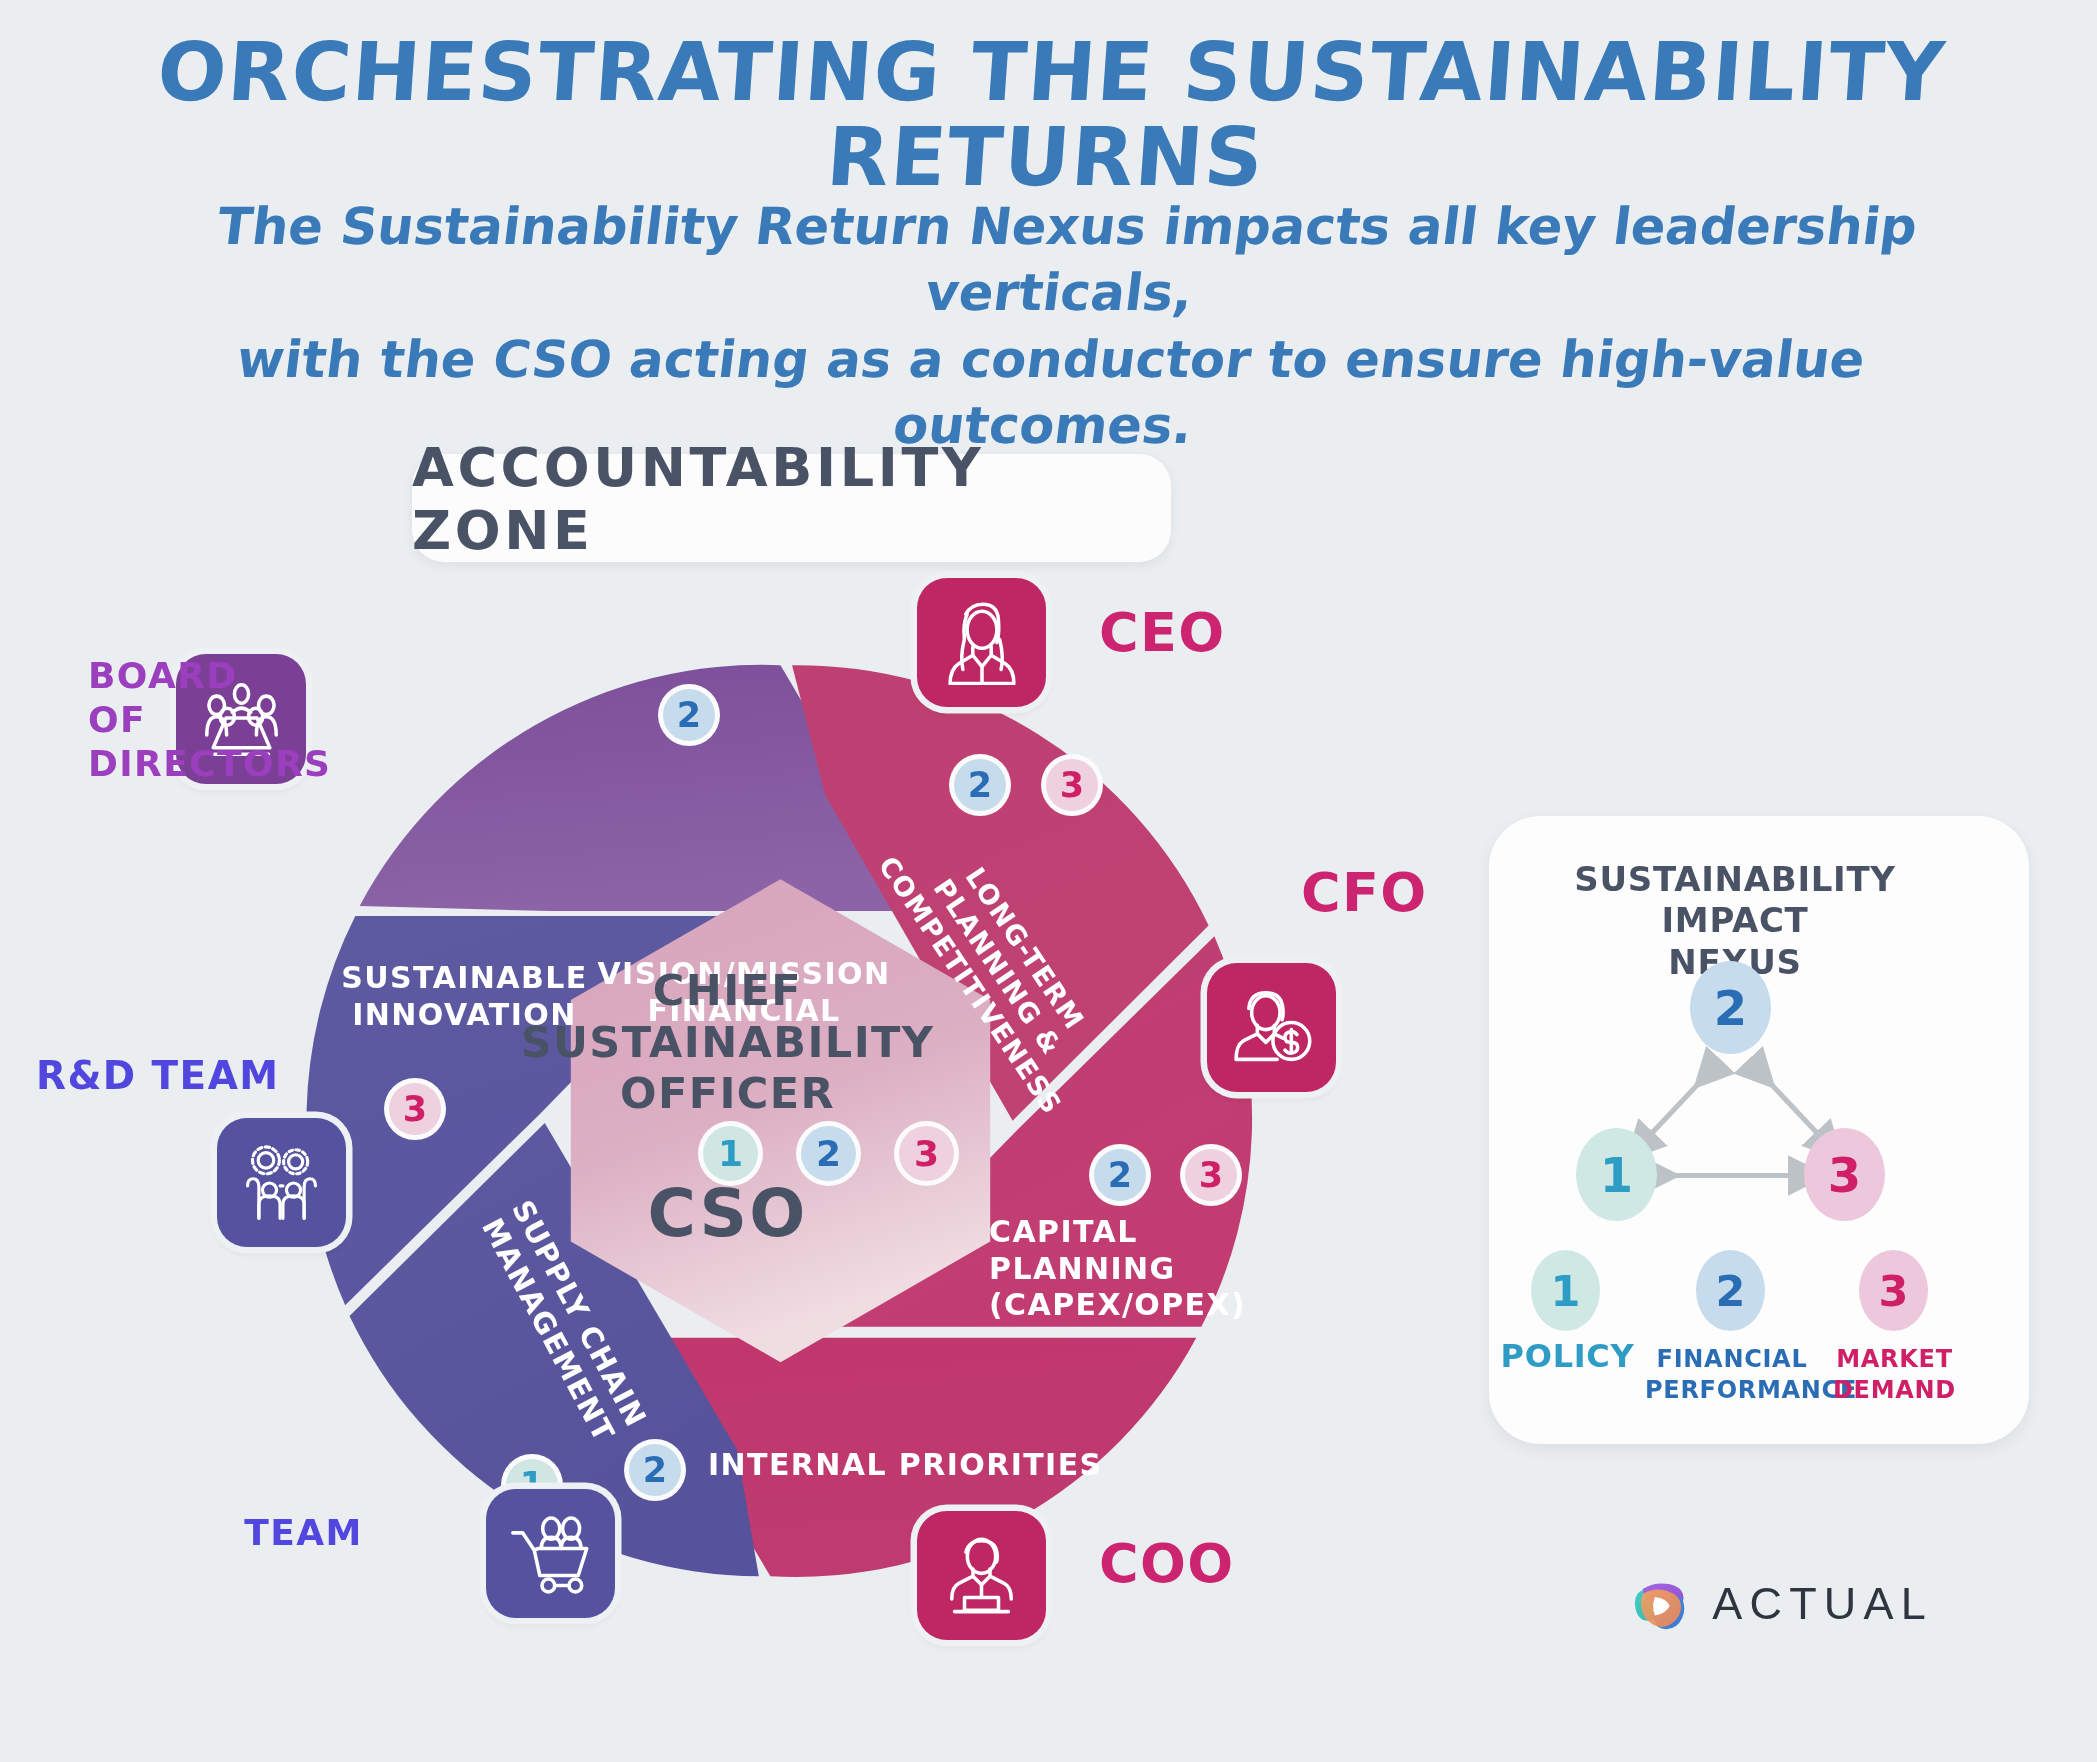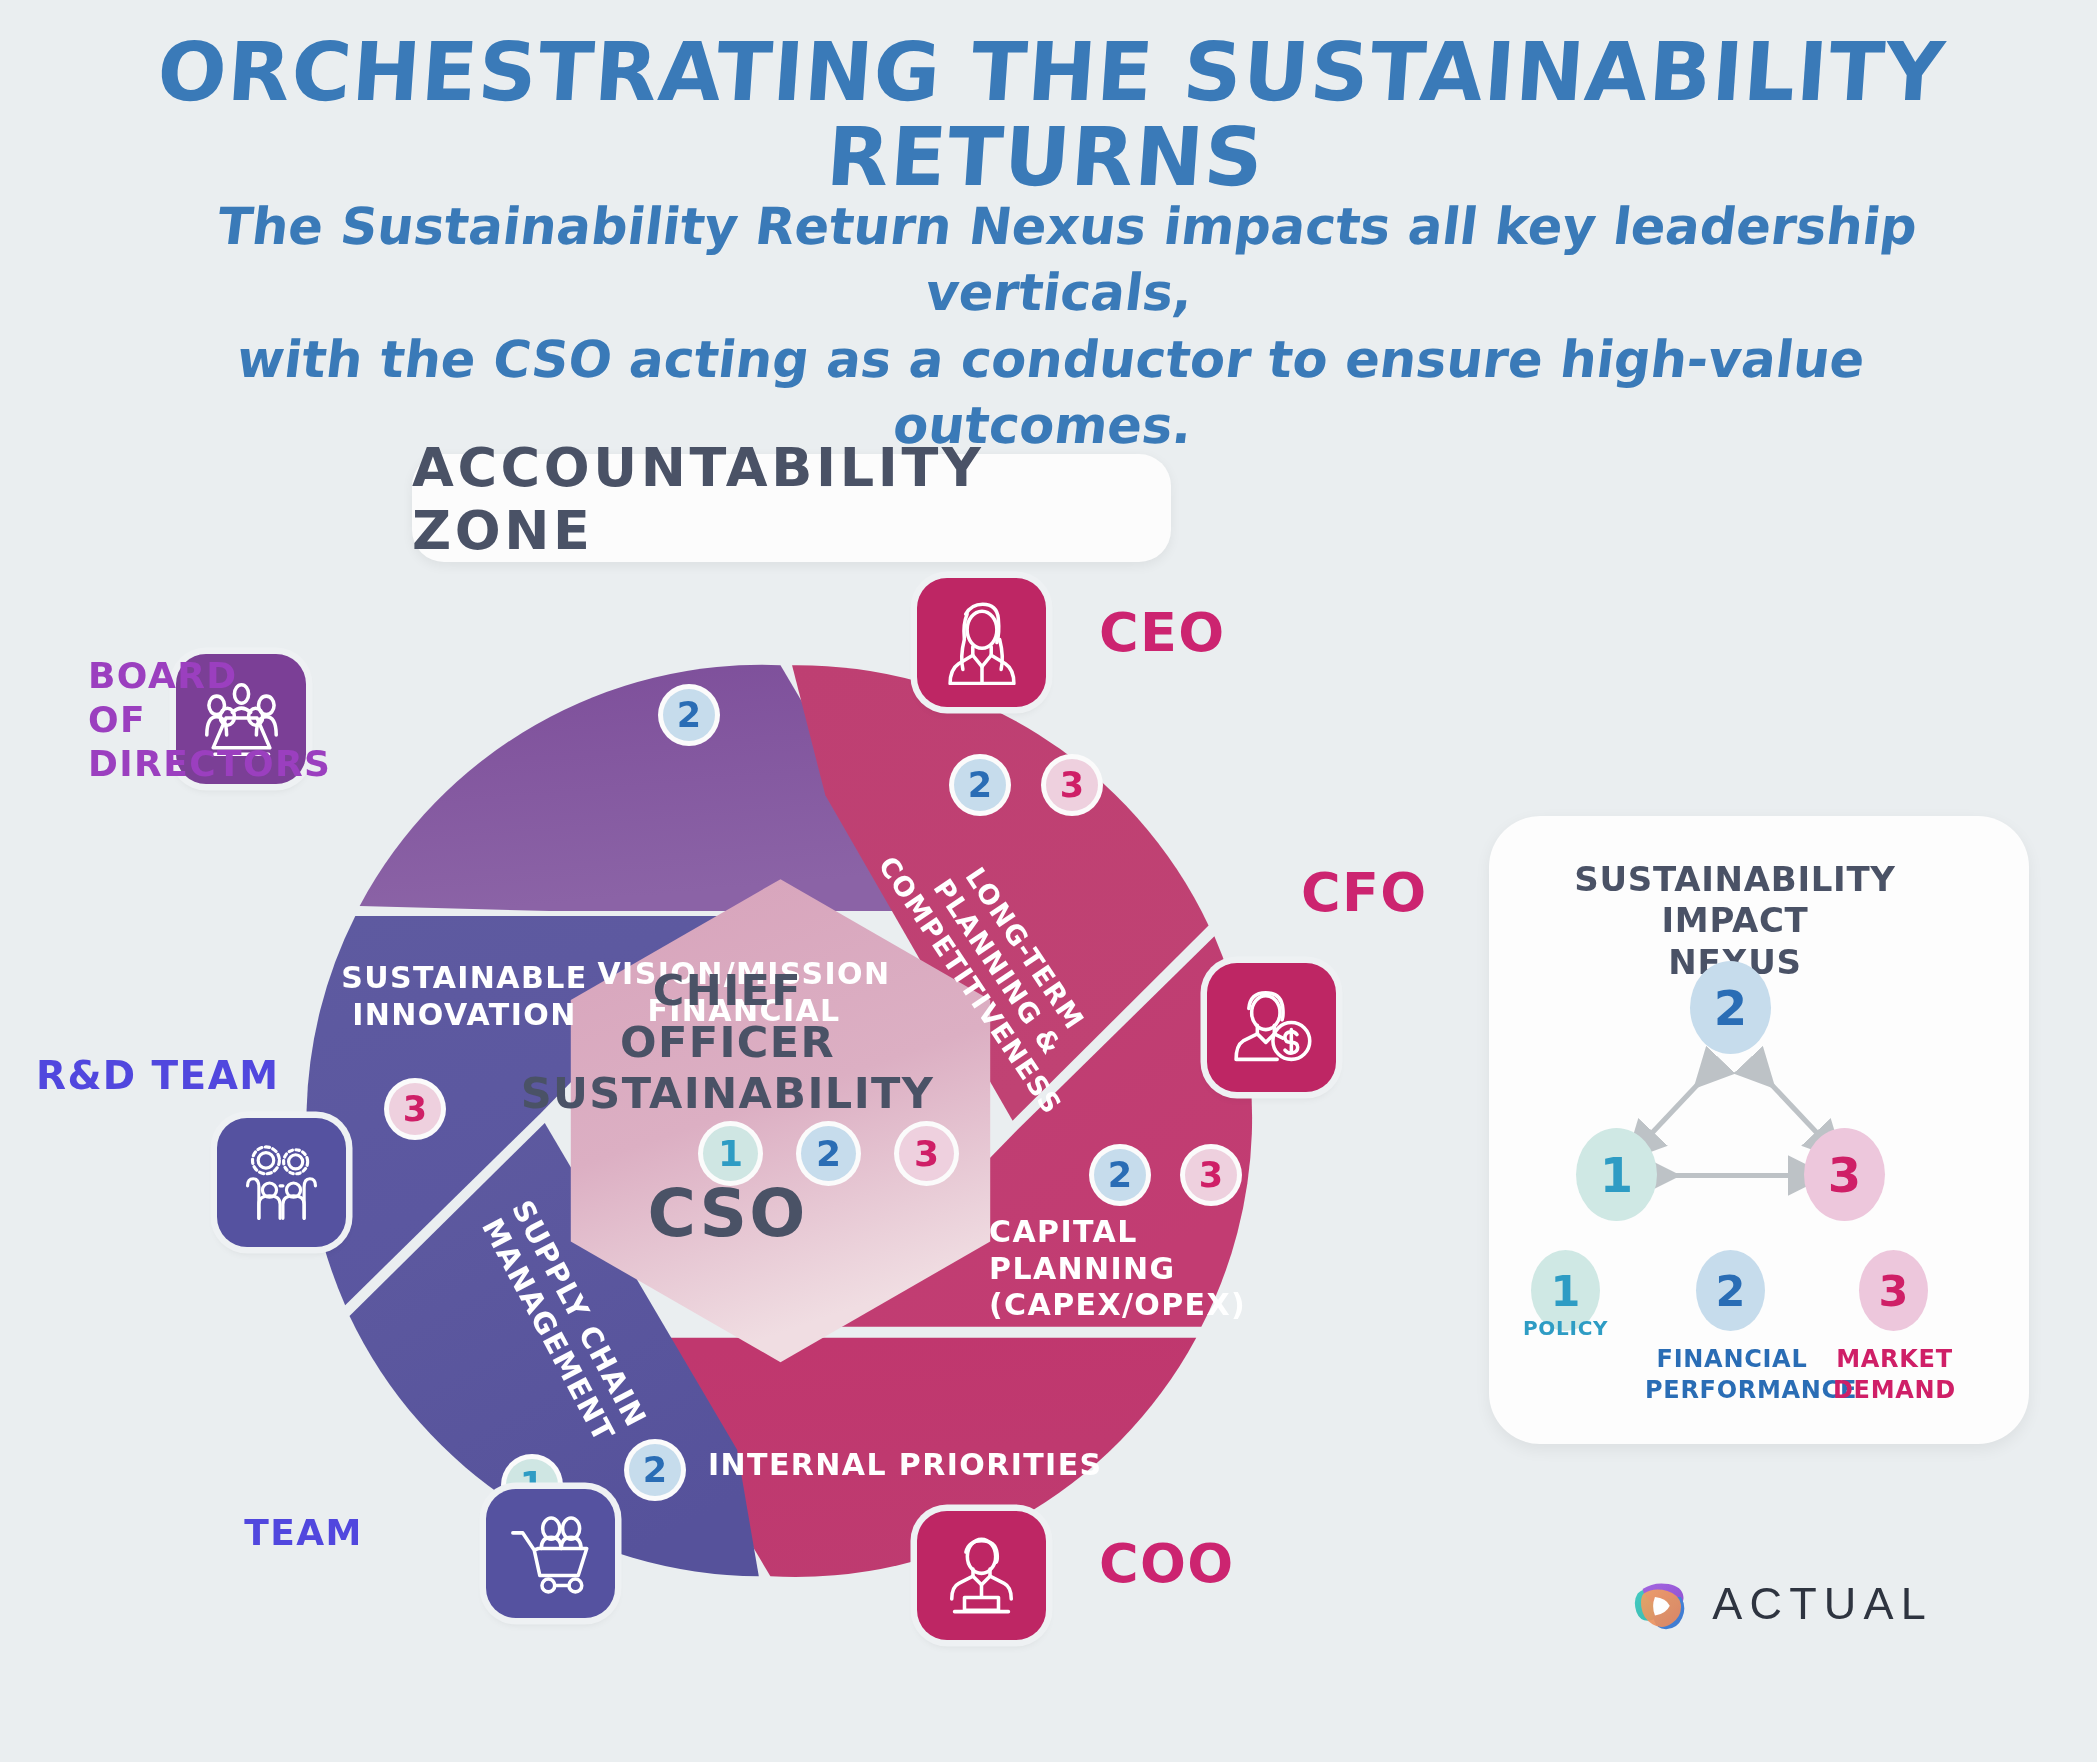--- a/index.html
+++ b/index.html
@@ -206,22 +206,22 @@
   <div class="badge b2" style="left:427px;top:873px;width:52px;height:52px;font-size:35px;">2</div>
 
   <div class="badge b1" style="left:304px;top:888px;width:52px;height:52px;font-size:35px;">1</div>
 
   <div class="badge b3" style="left:187px;top:512px;width:52px;height:52px;font-size:35px;">3</div>
 
 </div>
 
 <div id="cso-title" class="hand">
   <div>CHIEF</div>
+  <div>SUSTAINABILITY</div>
   <div>OFFICER</div>
-  <div>SUSTAINABILITY</div>
 </div>
 <div class="badge b1" style="left:703px;top:1126px;width:55px;height:55px;font-size:36px;">1</div>
 <div class="badge b2" style="left:801px;top:1126px;width:55px;height:55px;font-size:36px;">2</div>
 <div class="badge b3" style="left:899px;top:1126px;width:55px;height:55px;font-size:36px;">3</div>
 <div id="cso-abbr" class="hand">CSO</div>
 
 <div class="tile" style="left:176px;top:654px;width:130px;height:130px;background:#7B3F96;">
   <svg width="85" height="81" viewBox="0 0 120 112" fill="none" stroke="#ffffff" stroke-width="5" stroke-linecap="round" stroke-linejoin="round">
     <ellipse cx="60" cy="20" rx="10" ry="13"></ellipse>
     <path d="M47 46 q13-12 26 0"></path>
@@ -343,21 +343,21 @@
       <line x1="318" y1="128" x2="412" y2="228"></line>
       <line x1="178" y1="268" x2="382" y2="268"></line>
     </g>
   </svg>
 
   <div class="nex-node n2" style="left:201px;top:145px;width:81px;height:93px;font-size:48px;border-radius:50%;">2</div>
   <div class="nex-node n1" style="left:87px;top:312px;width:81px;height:93px;font-size:48px;border-radius:50%;">1</div>
   <div class="nex-node n3" style="left:315px;top:312px;width:81px;height:93px;font-size:48px;border-radius:50%;">3</div>
 
   <div class="nex-node n1" style="left:42px;top:434px;width:69px;height:81px;font-size:43px;border-radius:50%;">1</div>
-  <div class="leg-label hand" style="left:11.6px;top:499px;width:130px;font-size:20px;color:#2e9cc4;">
+  <div class="leg-label hand" style="left:11.6px;top:520px;width:130px;font-size:32px;color:#2e9cc4;">
     <div>POLICY</div>
   </div>
 
   <div class="nex-node n2" style="left:207px;top:434px;width:69px;height:81px;font-size:43px;border-radius:50%;">2</div>
   <div class="leg-label hand" style="left:156px;top:528px;width:174px;font-size:24px;color:#2a6db5;">
     <div>FINANCIAL</div>
     <div>PERFORMANCE</div>
   </div>
 
   <div class="nex-node n3" style="left:370px;top:434px;width:69px;height:81px;font-size:43px;border-radius:50%;">3</div>

